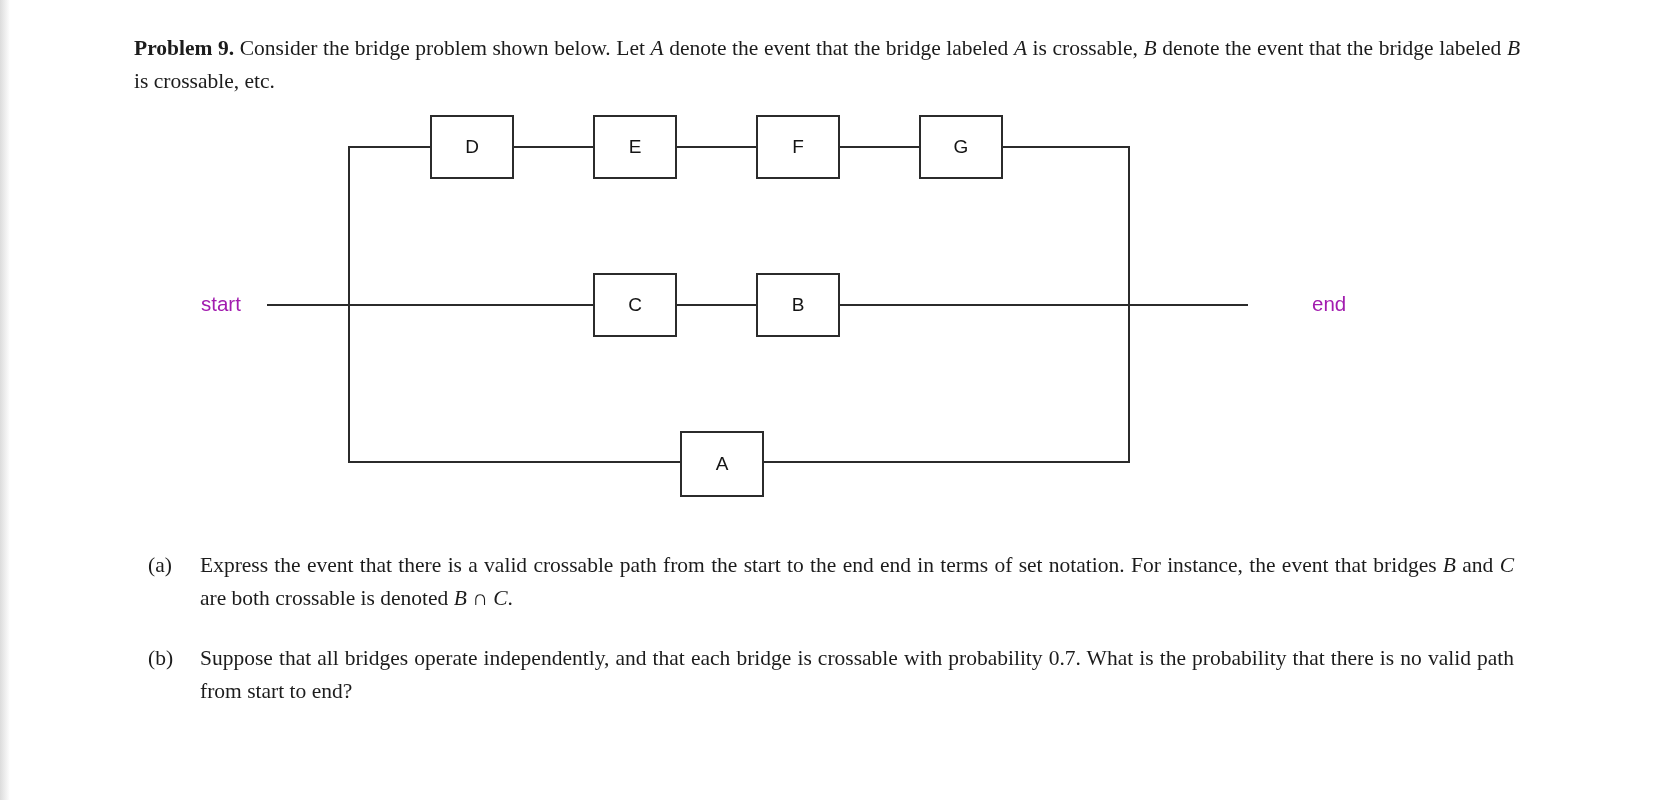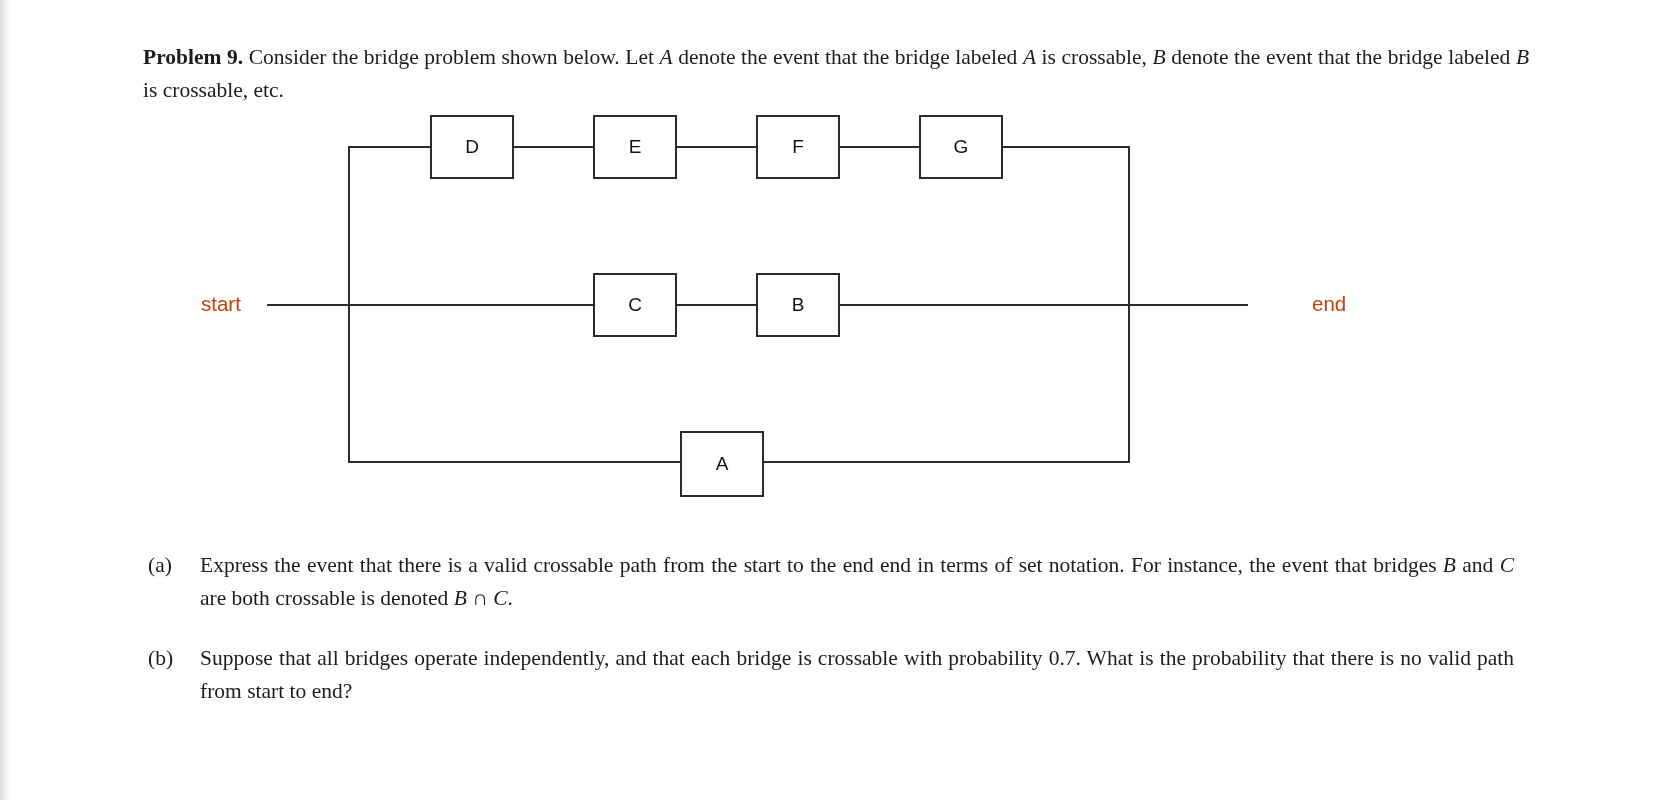--- a/index.html
+++ b/index.html
@@ -16,21 +16,21 @@
     color:var(--ink);
   }
   
   .edge-strip{
     position:absolute;left:0;top:0;width:10px;height:800px;
     background:linear-gradient(to right, var(--edge-strip), #ffffff);
   }
   
   .intro{
     position:absolute;left:128px;top:26px;width:1386px;
-    font-size:21.5px;line-height:33px;text-align:justify;margin:15px;
+    font-size:21.5px;line-height:33px;text-align:justify;margin:6px;
   }
   .part{
     position:absolute;left:148px;width:1366px;
     font-size:21.5px;line-height:33px;
   }
   .part-a{top:549px;}
   .part-b{top:642px;}
   .part .marker{
     position:absolute;left:0;top:0;white-space:nowrap;
   }
@@ -63,21 +63,21 @@
   .box-d{left:430px;}
   .box-e{left:593px;}
   .box-f{left:756px;}
   .box-g{left:919px;}
   .box-c{left:593px;}
   .box-b{left:756px;}
   .box-a{left:680px;top:341px;height:66px;}
   .terminal-label{
     position:absolute;top:202px;
     font-family:"Liberation Sans","DejaVu Sans",sans-serif;
-    font-size:20.5px;color:#c2410c;line-height:24px;
+    font-size:20.5px;color:#a21caf;line-height:24px;
   }
   .start-label{left:201px;}
   .end-label{left:1312px;}
 </style>
 </head>
 <body>
 
 <div class="edge-strip"></div>
 
 <p class="intro"><span class="run-bold">Problem 9.</span><span class="run-normal"> Consider the bridge problem shown below. Let </span><span class="run-italic">A</span><span class="run-normal"> denote the event that the bridge labeled </span><span class="run-italic">A</span><span class="run-normal"> is crossable, </span><span class="run-italic">B</span><span class="run-normal"> denote the event that the bridge labeled </span><span class="run-italic">B</span><span class="run-normal"> is crossable, etc.</span></p>

